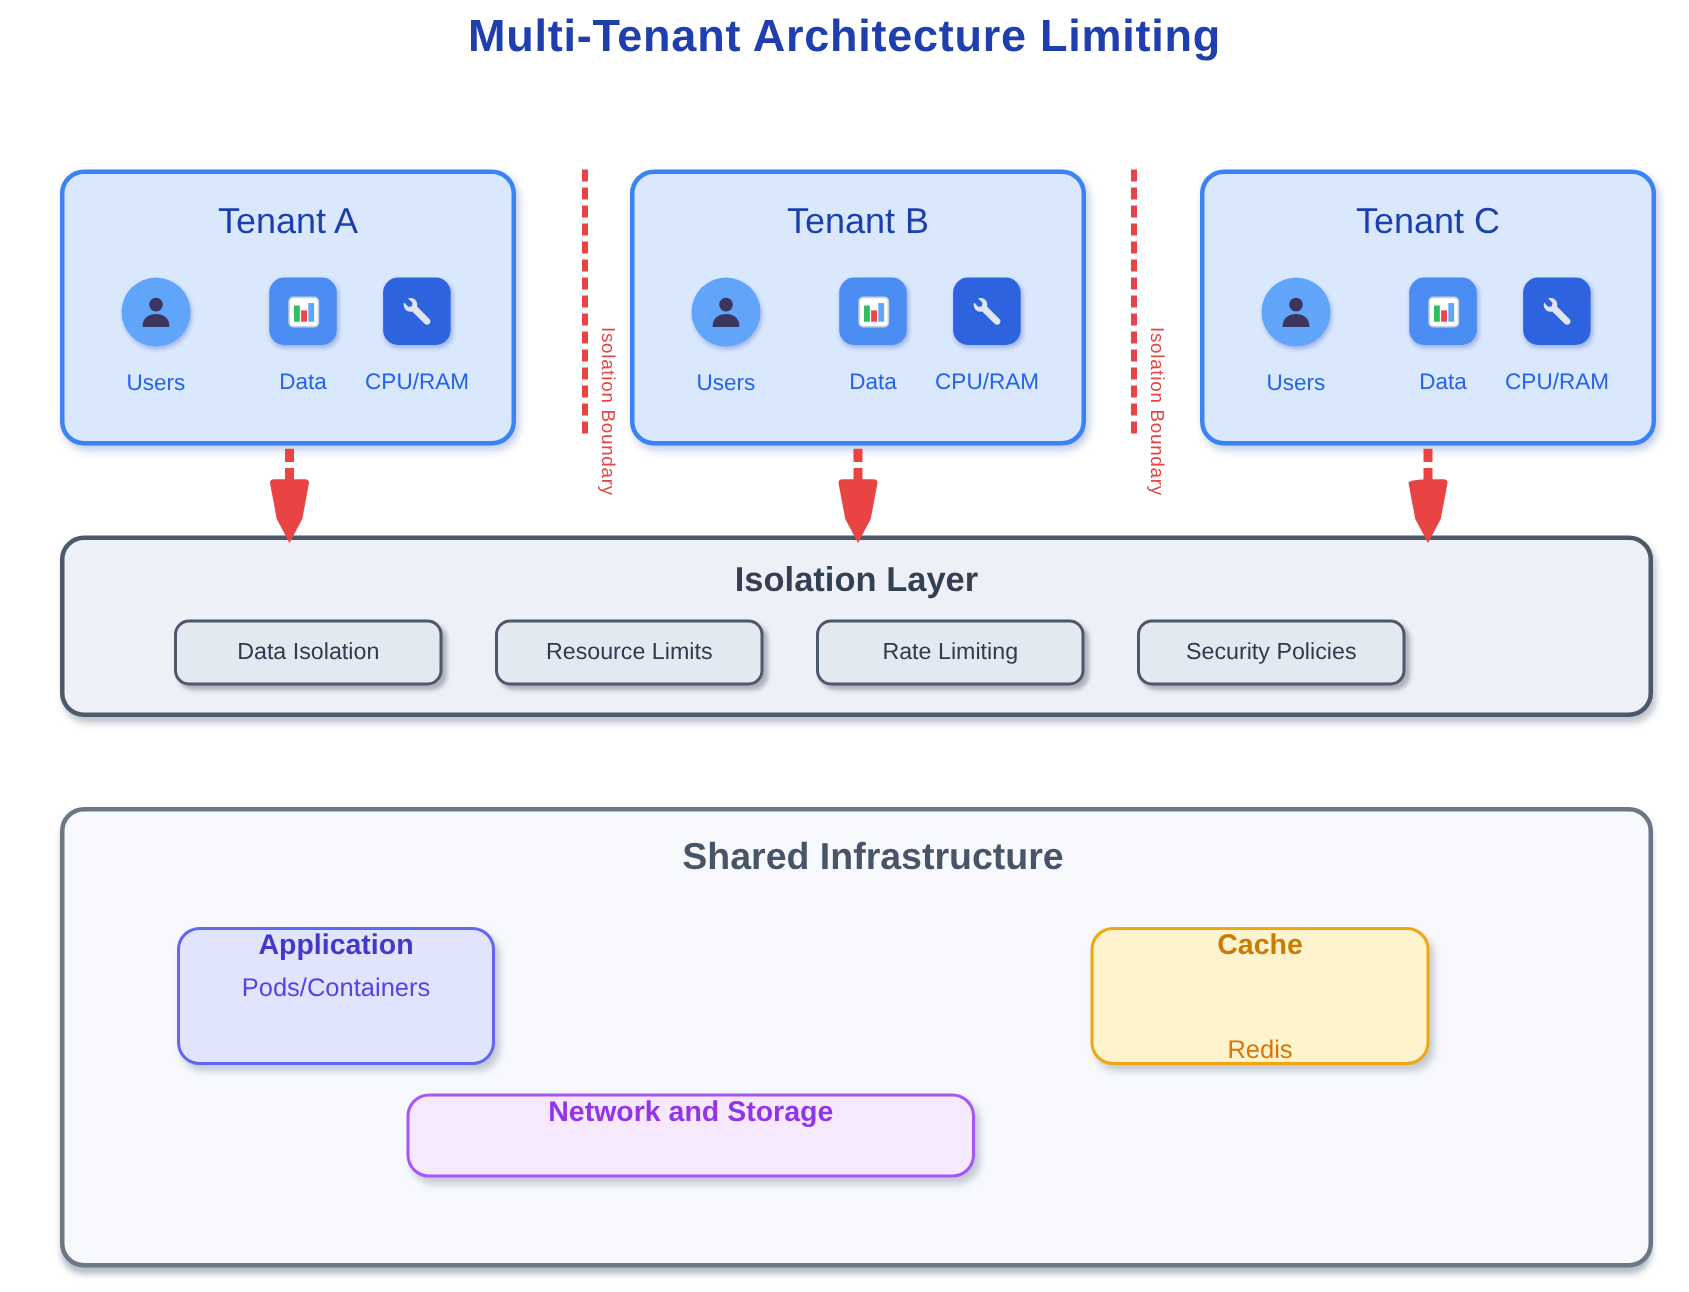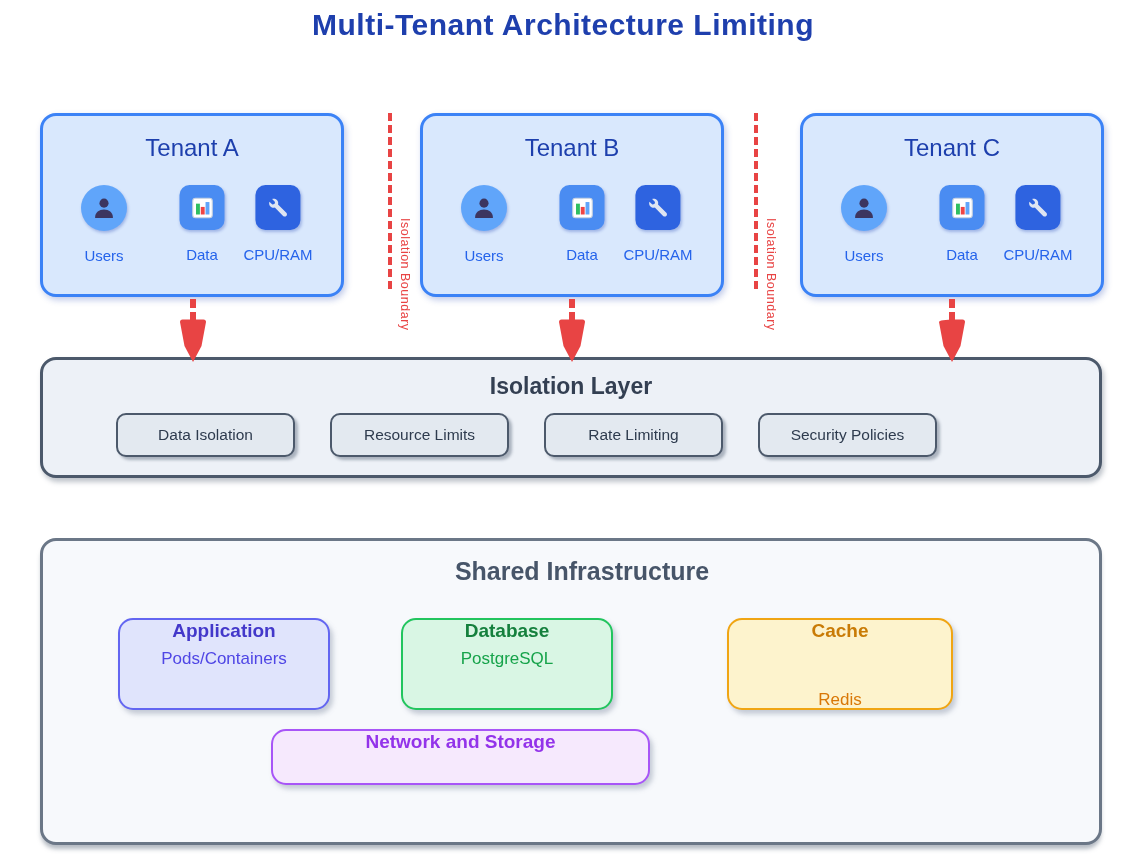--- a/index.html
+++ b/index.html
@@ -234,24 +234,20 @@
     <div class="pill p3">Rate Limiting</div>
     <div class="pill p4">Security Policies</div>
   </div>
 
   <div class="shared-box">
     <div class="shared-title">Shared Infrastructure</div>
     <div class="component comp-app">
       <div class="comp-title">Application</div>
       <div class="comp-sub">Pods/Containers</div>
     </div>
-    <div class="component comp-db">
-      <div class="comp-title">Database</div>
-      <div class="comp-sub">PostgreSQL</div>
-    </div>
     <div class="component comp-cache">
       <div class="comp-title">Cache</div>
       <div class="comp-sub">Redis</div>
     </div>
     <div class="component comp-net">
       <div class="comp-title">Network and Storage</div>
     </div>
   </div>
 
 </div>

